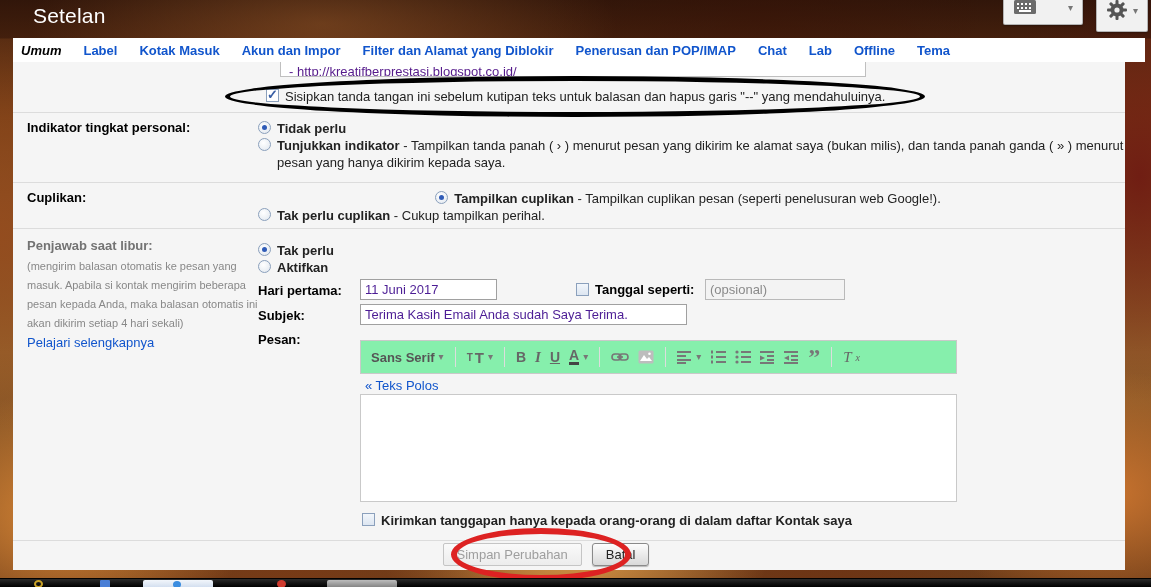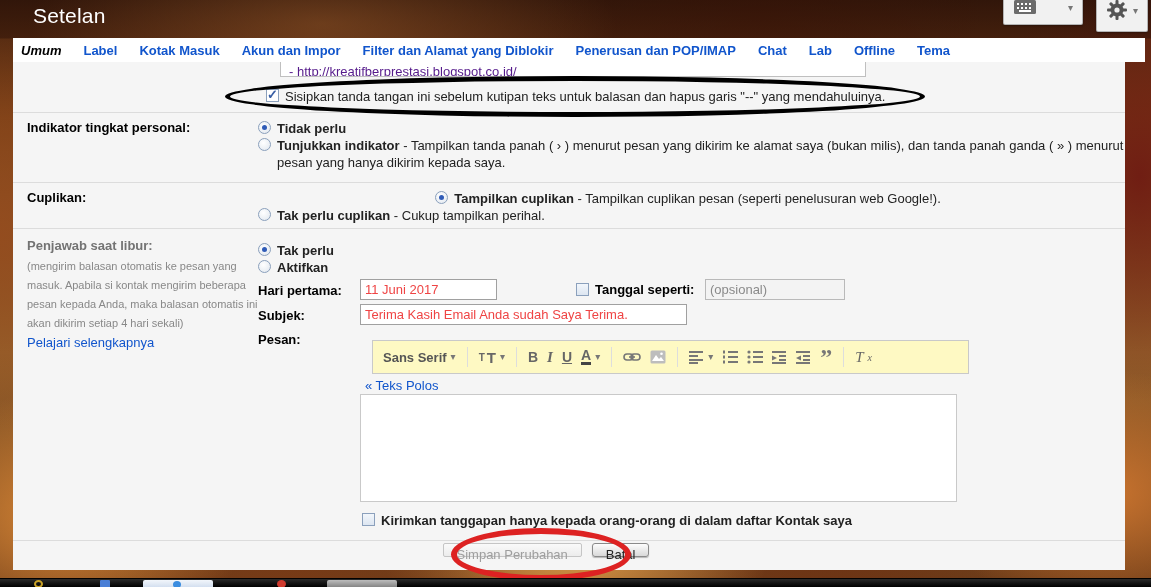--- a/index.html
+++ b/index.html
@@ -79,34 +79,34 @@
   .cbx.checked { background:#fff; }
   .cbx.checked::after {
     content:"\2713"; position:absolute; left:0px; top:-3px;
     color:#3a5fa5; font-size:13px; font-weight:bold;
   }
   .optline { line-height:17px; }
 
   
   .ffield {
     height:21px; border:1px solid #a0a0a0; background:#fff; font-size:13px;
-    font-family:"Liberation Sans",sans-serif; padding:2px 4px; color:#ef4444;
+    font-family:"Liberation Sans",sans-serif; padding:2px 4px; color:#4c1d95;
   }
   .ffield.disabled { background:#f3f3f3; color:#8a8a8a; border-color:#b9b9b9; }
   .flabel { font-weight:bold; color:#000; }
 
   .desc-col { position:absolute; left:14px; top:176px; width:232px; }
   .desc-text { font-size:11px; color:#888; line-height:19px; margin-top:4px; }
   .learn-link { color:#1155cc; font-size:13px; display:inline-block; margin-top:2px; cursor:pointer; }
 
   
   .toolbar {
     position:absolute; left:347px; top:278px; width:597px; height:34px;
-    background:#fef9c3; border:1px solid #c9c9c9;
-    display:flex; align-items:center; padding:0 10px; gap:9px; color:#777;margin-left:12px;
+    background:#86efac; border:1px solid #c9c9c9;
+    display:flex; align-items:center; padding:0 10px; gap:9px; color:#777;
   }
   .titem { display:flex; align-items:center; gap:4px; cursor:pointer; color:#666; }
   .tsep { width:1px; height:20px; background:#ddd; margin:0 2px; }
   .tbold { font-weight:bold; font-size:14px; }
   .titalic { font-family:"Liberation Serif",serif; font-style:italic; font-weight:bold; font-size:15px; }
   .tunder { text-decoration:underline; font-weight:bold; font-size:14px; }
   .tcolorA { font-weight:bold; font-size:14px; border-bottom:3px solid #444; line-height:13px; }
   .tquote { font-family:"Liberation Serif",serif; font-weight:bold; font-size:24px; line-height:10px; height:14px; overflow:hidden; color:#777; }
   .tTx { font-family:"Liberation Serif",serif; font-style:italic; font-size:15px; color:#666; }
   .tTx small { font-size:10px; }
@@ -117,21 +117,21 @@
   .plain-link { position:absolute; left:352px; top:316px; color:#1155cc; cursor:pointer; }
   .msg-area {
     position:absolute; left:347px; top:332px; width:597px; height:108px;
     background:#fff; border:1px solid #c9c9c9; resize:none;
     font-family:"Liberation Sans",sans-serif; font-size:13px; padding:4px;
   }
 
   
   .btnrow { position:absolute; left:0; top:481px; width:100%; display:flex; justify-content:center; gap:10px; }
   .gbtn {
-    font-family:"Liberation Sans",sans-serif; font-size:13px; padding:3px 13px; height:14px;
+    font-family:"Liberation Sans",sans-serif; font-size:13px; padding:3px 13px; height:23px;
     border-radius:2px; cursor:pointer;
   }
   .save-btn { color:#9e9e9e; background:linear-gradient(#fafafa,#ececec); border:1px solid #c5c5c5; margin-left:-46px; }
   .cancel-btn { color:#222; background:linear-gradient(#fdfdfd,#d9d9d9); border:1px solid #8a8a8a; border-radius:3px; box-shadow:0 1px 1px rgba(0,0,0,.25); }
 
   
   .ellipse { position:absolute; border-radius:50%; pointer-events:none; z-index:40; }
   .black-ellipse { left:225px; top:76px; width:700px; height:41px; border:5px solid #000; }
   .red-ellipse { left:451px; top:528px; width:180px; height:53px; border:6px solid #dd2222; }
 

